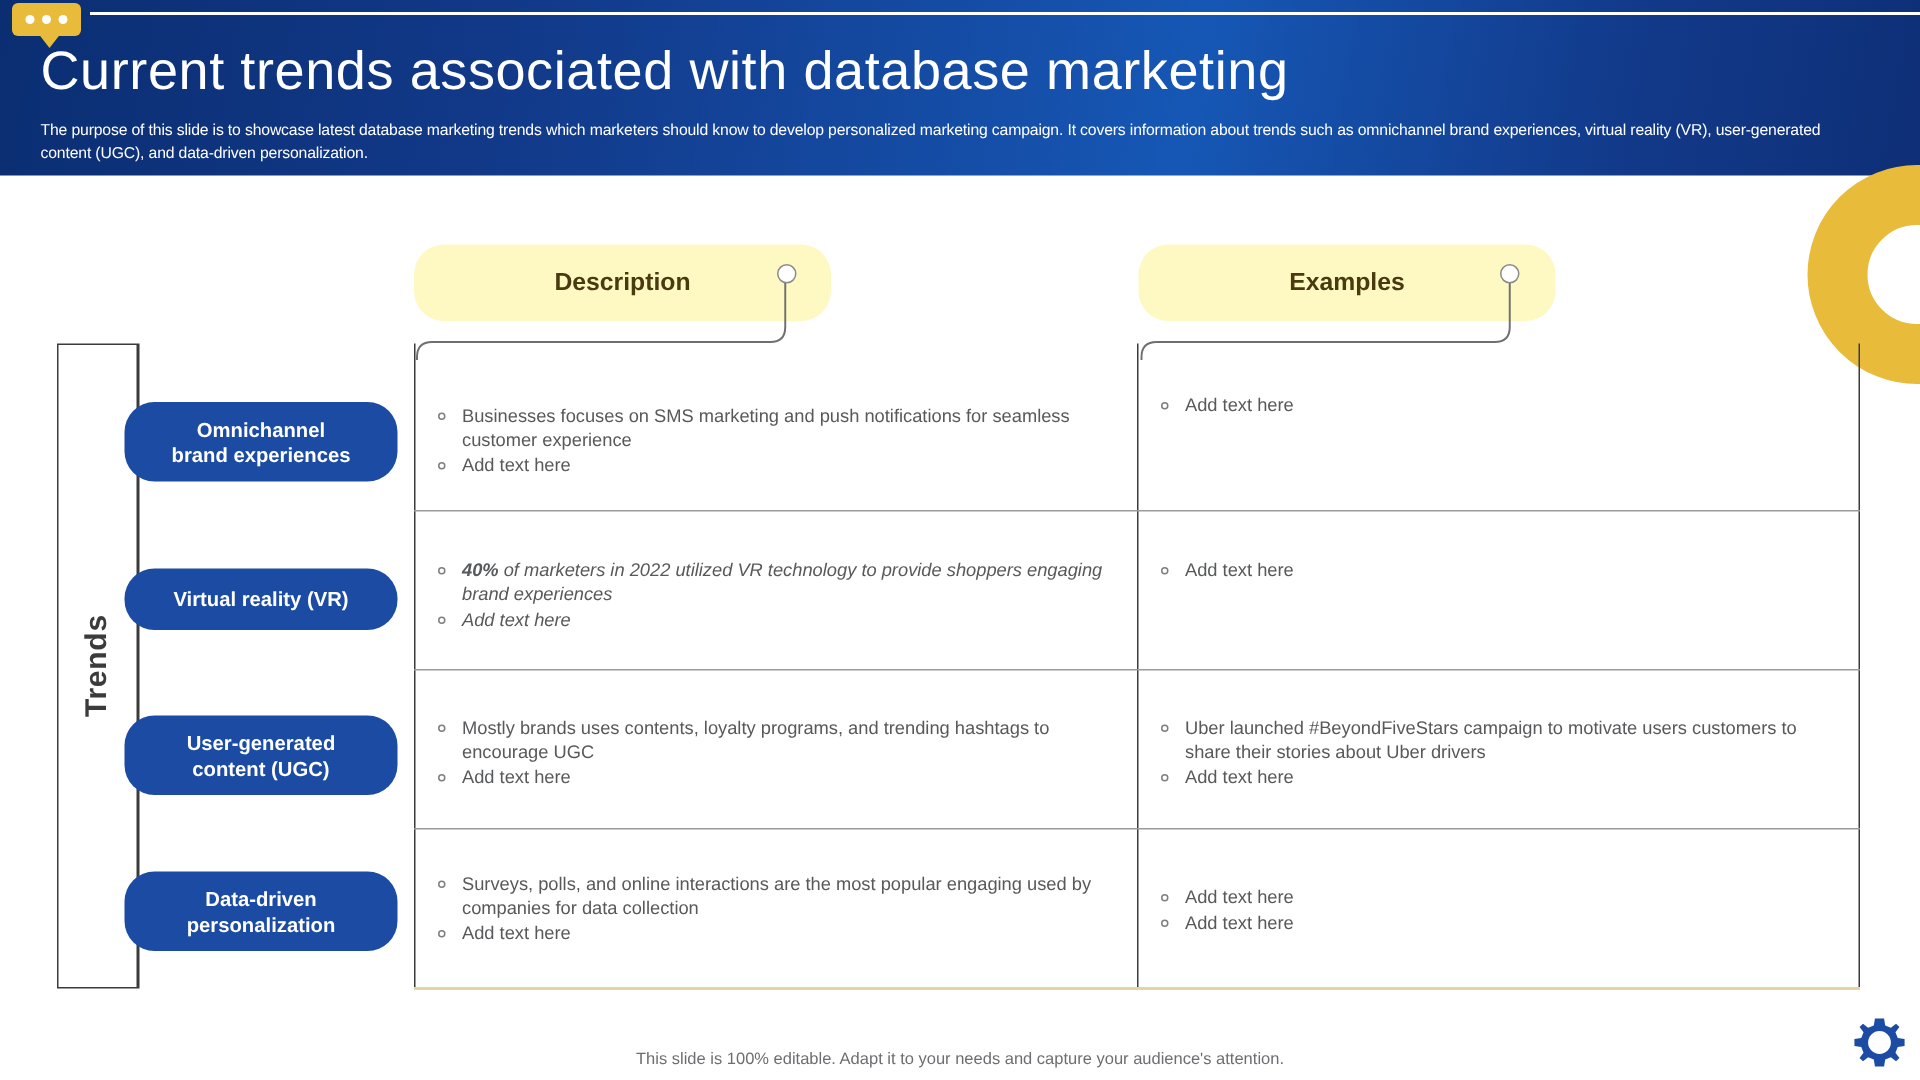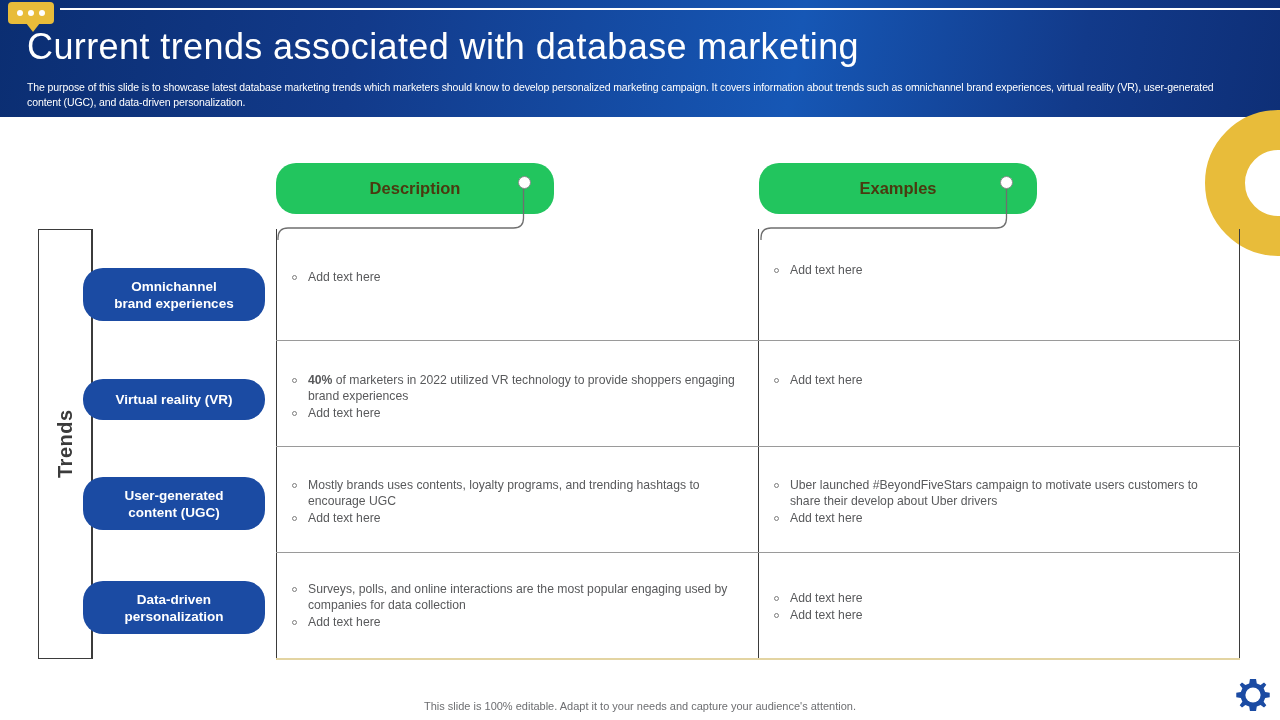--- a/index.html
+++ b/index.html
@@ -142,21 +142,21 @@
     justify-content: center;
     box-sizing: border-box;
     padding: 16px 8px;
   }
 
   
   .col-head {
     position: absolute;
     top: 163px;
     height: 51px;
-    background: #22c55e;
+    background: #fef9c3;
     border-radius: 20px;
     display: flex;
     align-items: center;
     justify-content: center;
     color: #4a3a10;
     font-size: 16.5px;
     font-weight: bold;
     box-sizing: border-box;
   }
   .head-dot {
@@ -300,50 +300,51 @@
   <div class="tcol-divider" style="left:482px;"></div>
   <div class="tcol-divider" style="left:963px;"></div>
 
   <div class="trow-divider" style="top:111px;"></div>
   <div class="trow-divider" style="top:217px;"></div>
   <div class="trow-divider" style="top:323px;"></div>
   <div class="tbottom"></div>
 
   <div class="cell" style="left:8px; top:40px; width:462px;">
     <ul class="bullets">
+      <li><span>Businesses focuses on SMS marketing and push notifications for seamless customer experience</span></li>
       <li><span>Add text here</span></li>
     </ul>
   </div>
   <div class="cell" style="left:490px; top:33px; width:462px;">
     <ul class="bullets">
       <li><span>Add text here</span></li>
     </ul>
   </div>
 
-  <div class="cell" style="left:8px; top:143px; width:462px;">
+  <div class="cell" style="left:8px; top:143px; width:462px;font-style:italic;">
     <ul class="bullets">
       <li><b>40%</b><span> of marketers in 2022 utilized  VR technology to provide shoppers engaging brand experiences</span></li>
       <li><span>Add text here</span></li>
     </ul>
   </div>
   <div class="cell" style="left:490px; top:143px; width:462px;">
     <ul class="bullets">
       <li><span>Add text here</span></li>
     </ul>
   </div>
 
   <div class="cell" style="left:8px; top:248px; width:462px;">
     <ul class="bullets">
       <li><span>Mostly brands uses contents, loyalty programs, and trending hashtags to encourage UGC</span></li>
       <li><span>Add text here</span></li>
     </ul>
   </div>
   <div class="cell" style="left:490px; top:248px; width:462px;">
     <ul class="bullets">
-      <li><span>Uber launched #BeyondFiveStars campaign to motivate users customers to share their develop about Uber drivers</span></li>
+      <li><span>Uber launched #BeyondFiveStars campaign to motivate users customers to share their stories about Uber drivers</span></li>
       <li><span>Add text here</span></li>
     </ul>
   </div>
 
   <div class="cell" style="left:8px; top:352px; width:462px;">
     <ul class="bullets">
       <li><span>Surveys, polls, and online interactions are the most popular engaging used by companies for data collection</span></li>
       <li><span>Add text here</span></li>
     </ul>
   </div>

